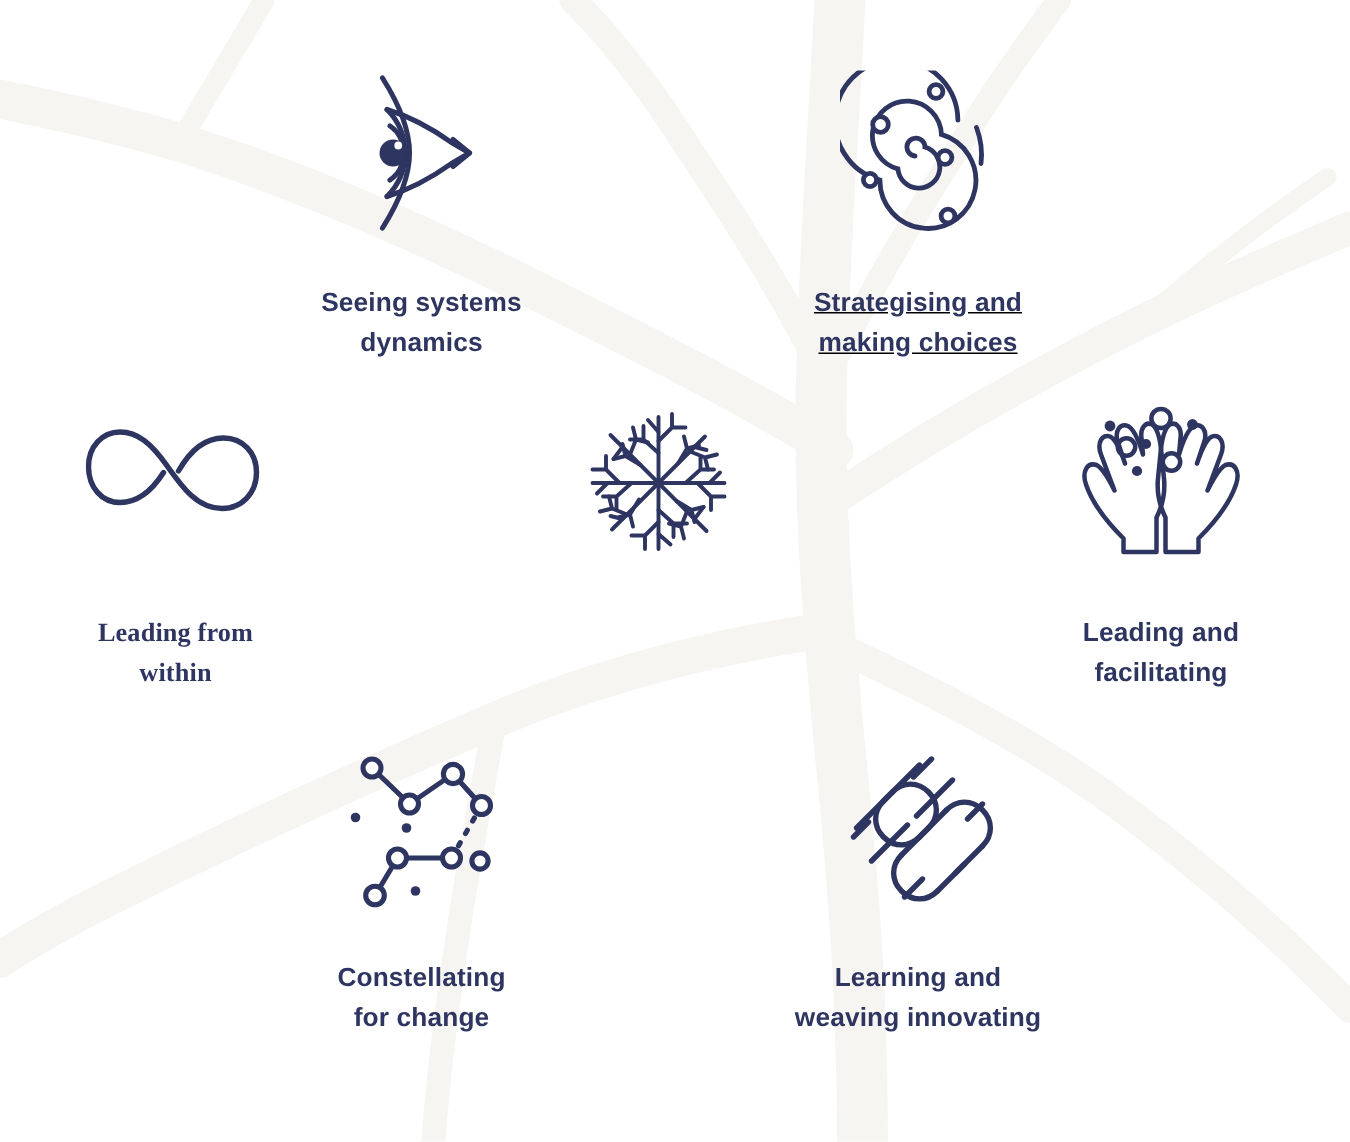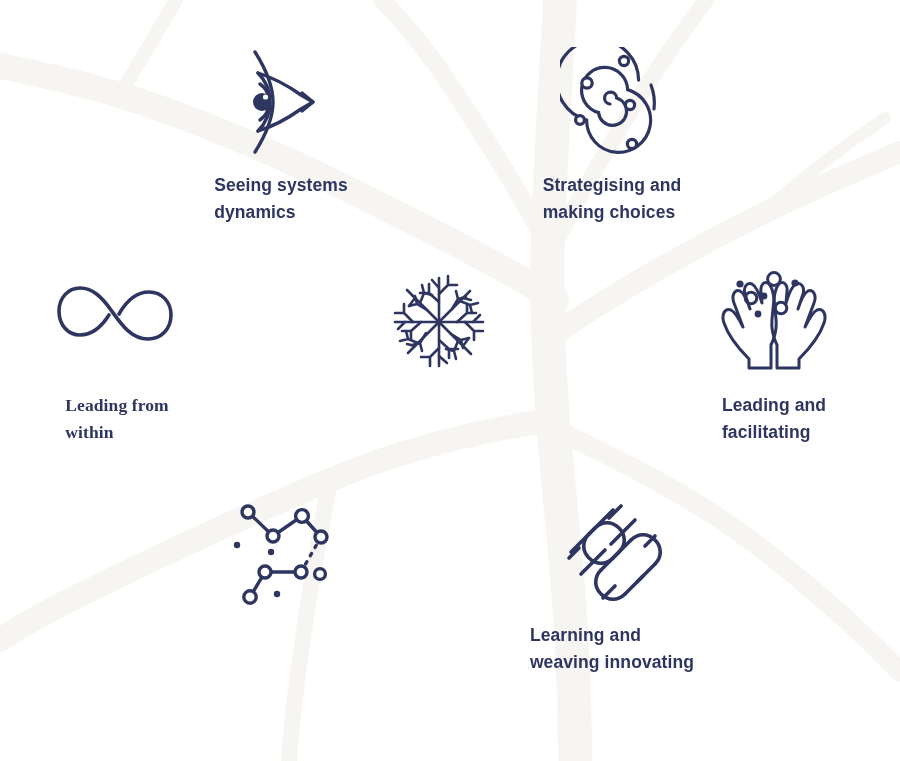--- a/index.html
+++ b/index.html
@@ -35,31 +35,32 @@
     flex-direction: column;
     align-items: center;
   }
   .icon-box {
     height: 120px;
     display: flex;
     align-items: center;
     justify-content: center;
   }
   .cell-label {
-    margin-top: 10px;
+    margin-top: 26px;
+    text-align: center;
     font-size: 17.5px;
     font-weight: 600;
     line-height: 1.52;
     letter-spacing: 0.1px;
     color: #2d3560;
     white-space: pre-line;
   }
   
   .pos-r1c2 { left: 166px; top: 42px; }
-  .pos-r1c3 { left: 497px; top: 42px; }
+  .pos-r1c3 { left: 497px; top: 42px; text-decoration: underline; }
   .pos-r2c1 { left: 2px;   top: 262px; font-family: Liberation Serif, serif; }
   .pos-r2c2 { left: 324px; top: 262px; }
   .pos-r2c3 { left: 659px; top: 262px; }
   .pos-r3c2 { left: 166px; top: 492px; }
   .pos-r3c3 { left: 497px; top: 492px; }
 </style>
 </head>
 <body>
 
 <svg id="bg-watermark" viewBox="0 0 900 761" xmlns="http://www.w3.org/2000/svg">
@@ -267,20 +268,22 @@
           <circle cx="21" cy="99" r="6.2"></circle>
           <circle cx="91" cy="76" r="5.4"></circle>
         </g>
         <g fill="#2d3560">
           <circle cx="8" cy="47" r="3.2"></circle>
           <circle cx="42" cy="54" r="3.2"></circle>
           <circle cx="48" cy="96" r="3.2"></circle>
         </g>
       </svg>
     </div>
+    <div class="cell-label">Constellating
+for change</div>
   </div>
 
   <div class="cell pos-r3c3">
     <div class="icon-box">
       <svg width="110" height="112" viewBox="0 0 110 112" xmlns="http://www.w3.org/2000/svg">
         <g fill="none" stroke="#2d3560" stroke-width="3.6" stroke-linecap="round">
 
           <path d="M14 56 L38 32"></path>
           <path d="M38 32 C45 25 55 25 62 32 C69 39 69 49 62 56"></path>
           <path d="M62 56 L44 74"></path>

